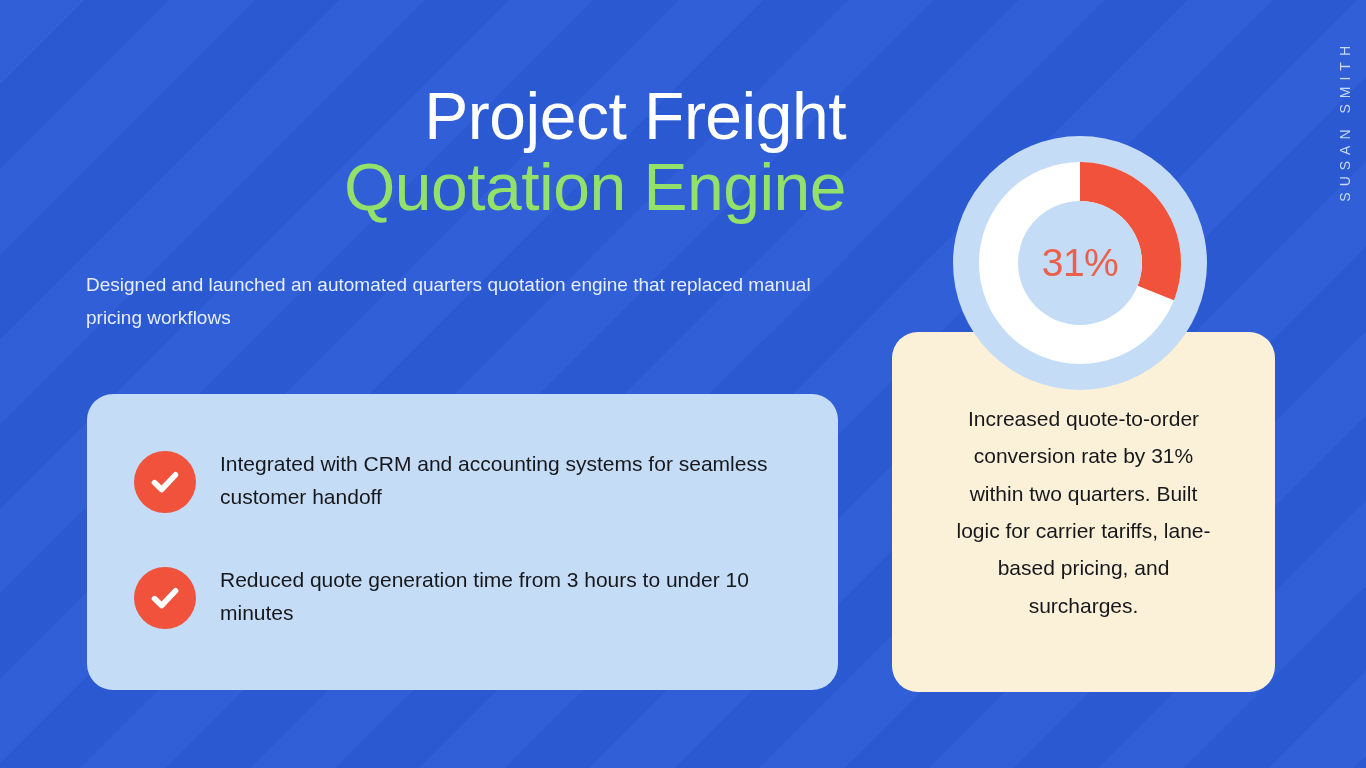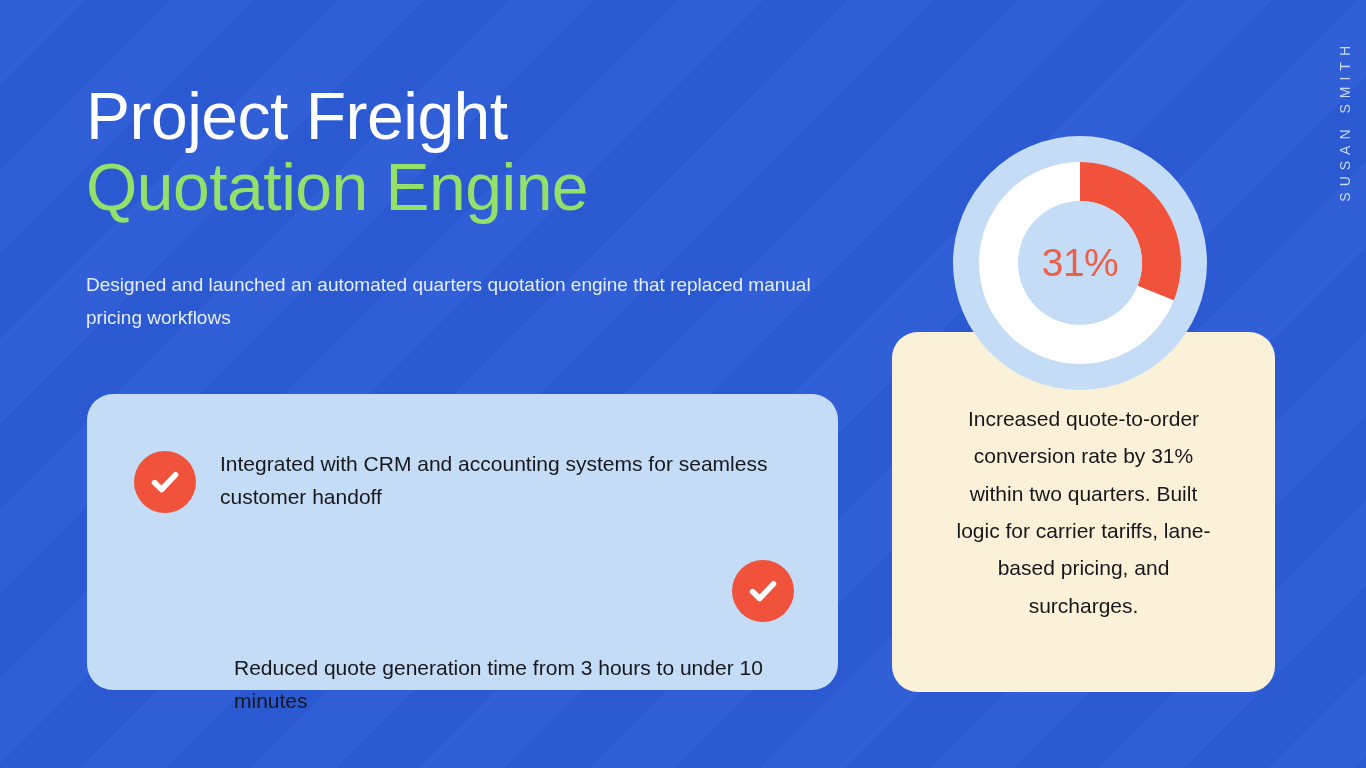--- a/index.html
+++ b/index.html
@@ -49,20 +49,21 @@
   }
 
   
   .headline {
     position: absolute;
     left: 86px;
     top: 84px;
     width: 760px;
     line-height: 0.98;
     letter-spacing: -0.5px;
+    text-align: right;
   }
   .headline .line {
     display: block;
     font-size: 66px;
     font-weight: 400;
   }
   .headline .line-1 { color: #ffffff; }
   .headline .line-2 { color: #93e06a; margin-top: 6px; }
 
   
@@ -88,21 +89,21 @@
     border-radius: 26px;
     padding: 48px 44px 0 47px;
   }
 
   .feature-item {
     display: flex;
     align-items: flex-end;
     gap: 24px;
     margin-bottom: 45px;
   }
-  .feature-item:last-child { margin-bottom: 4px; flex-direction: column; }
+  .feature-item:last-child { margin-bottom: 4px; }
 
   .check-badge {
     flex: 0 0 auto;
     width: 62px;
     height: 62px;
     border-radius: 50%;
     background: #f0523c;
     display: flex;
     align-items: center;
     justify-content: center;

